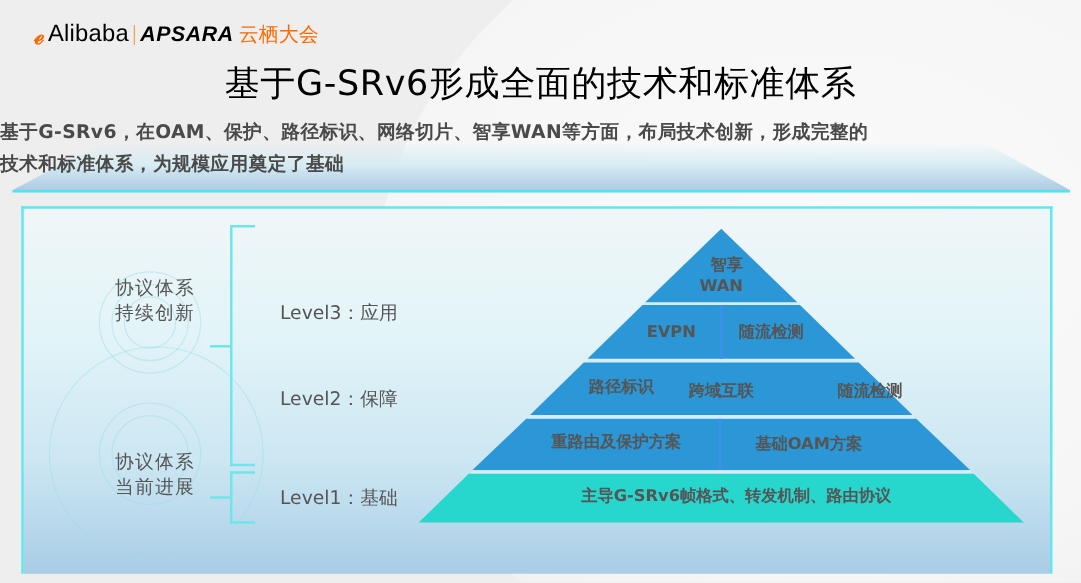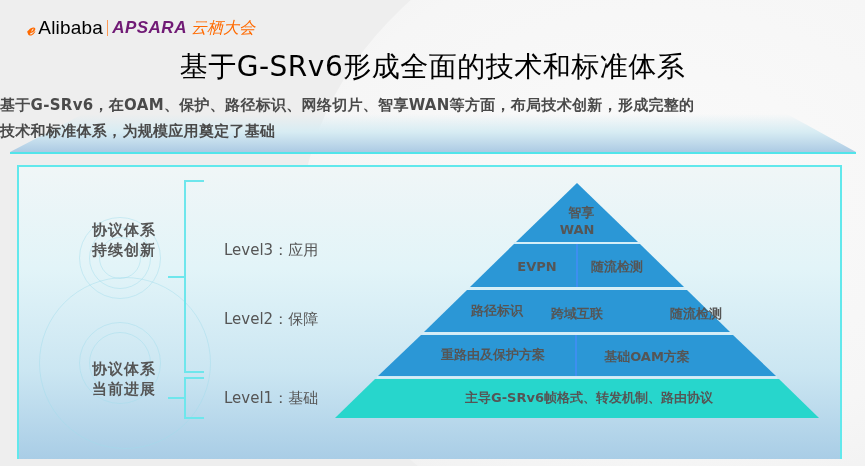--- a/index.html
+++ b/index.html
@@ -14,22 +14,22 @@
     background: radial-gradient(ellipse at 40% 45%, #fafafa 0%, #f6f6f6 45%, #efefef 70%, rgba(238,238,238,0) 72%);
   }
   .logo {
     position: absolute; left: 27px; top: 16px; height: 24px;
     display: flex; align-items: center; white-space: nowrap;
     font-family: "Liberation Sans", sans-serif;
   }
   .logo .ali-mark { color: #ff6a00; font-size: 18px; font-weight: bold; margin-right: 3px; }
   .logo .ali-word { color: #000000; font-size: 19px; font-weight: normal; letter-spacing: 0.2px; }
   .logo .sep { width: 1px; height: 16px; background: #ff9a55; margin: 0 4px 0 4px; }
-  .logo .apsara { color: #701a75; font-size: 17px; font-weight: bold; font-style: italic; letter-spacing: 0.5px; }
-  .logo .yunqi { color: #ff6a00; font-size: 16px; margin-left: 4px; font-style: italic; }
+  .logo .apsara { color: #000000; font-size: 17px; font-weight: bold; font-style: italic; letter-spacing: 0.5px; }
+  .logo .yunqi { color: #ff6a00; font-size: 16px; margin-left: 4px; }
 
   .title {
     position: absolute; left: 0; width: 865px; top: 48px; text-align: center;
     font-size: 28px; color: #000000; letter-spacing: 0.5px;
   }
   .banner {
     position: absolute; left: 10px; top: 114px; width: 846px; height: 40px;
     background: linear-gradient(180deg, rgba(240,246,248,0) 0%, #d7ecf3 45%, #a8c7e2 100%);
     clip-path: polygon(73px 0, 777px 0, 846px 38px, 846px 40px, 0 40px, 0 38px);
   }
@@ -47,21 +47,21 @@
     position: absolute; left: 17px; top: 165px; width: 821px; height: 292px;
     border: 2px solid #62e8ec; border-bottom: none;
     background: linear-gradient(180deg, #f0f6f7 0%, #e2f4f8 35%, #cbe6f2 70%, #a9cde6 100%);
     overflow: hidden;
   }
   .panel .swirl {
     position: absolute; border-radius: 50%; border: 1px solid rgba(160,220,235,0.45);
   }
   .side-label {
     position: absolute; left: 92px; width: 70px; text-align: left;
-    font-size: 15px; font-weight: bold; color: #555555; line-height: 20px; letter-spacing: 1px;
+    font-size: 15px; font-weight: normal; color: #555555; line-height: 20px; letter-spacing: 1px;
   }
   .level-label {
     position: absolute; left: 224px; font-size: 15px; color: #555555; white-space: nowrap;
   }
   .bracket-v { position: absolute; width: 2px; background: #6ee6ec; }
   .bracket-h { position: absolute; height: 2px; background: #6ee6ec; }
 
   svg.pyramid { position: absolute; left: 0; top: 0; }
   .ptext {
     position: absolute; transform: translate(-50%, -50%);

